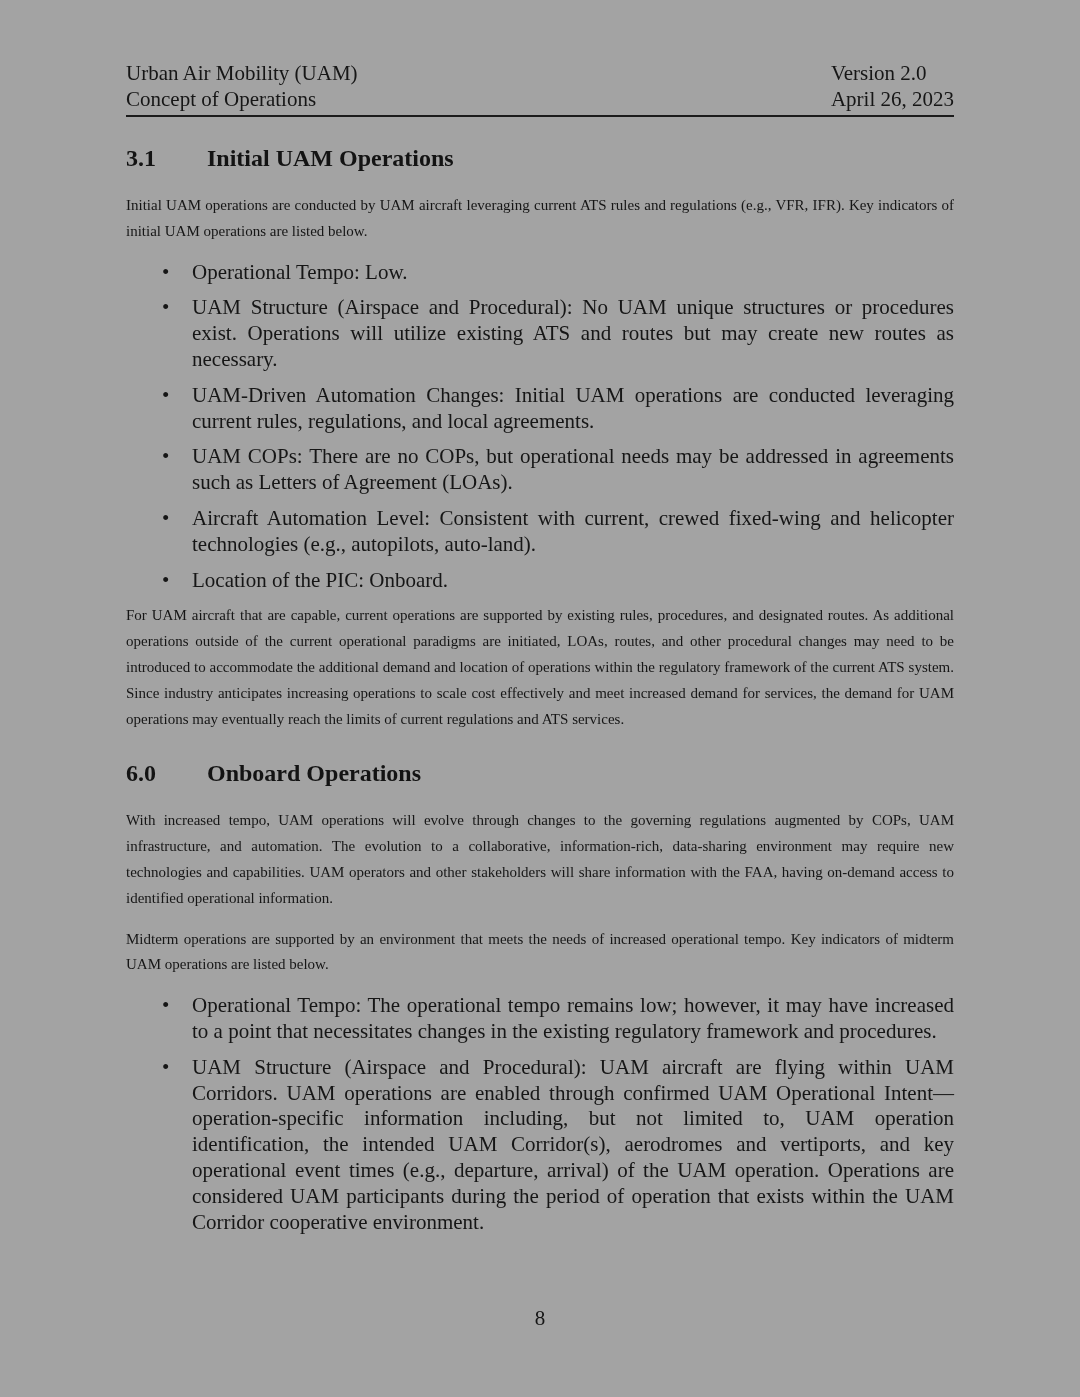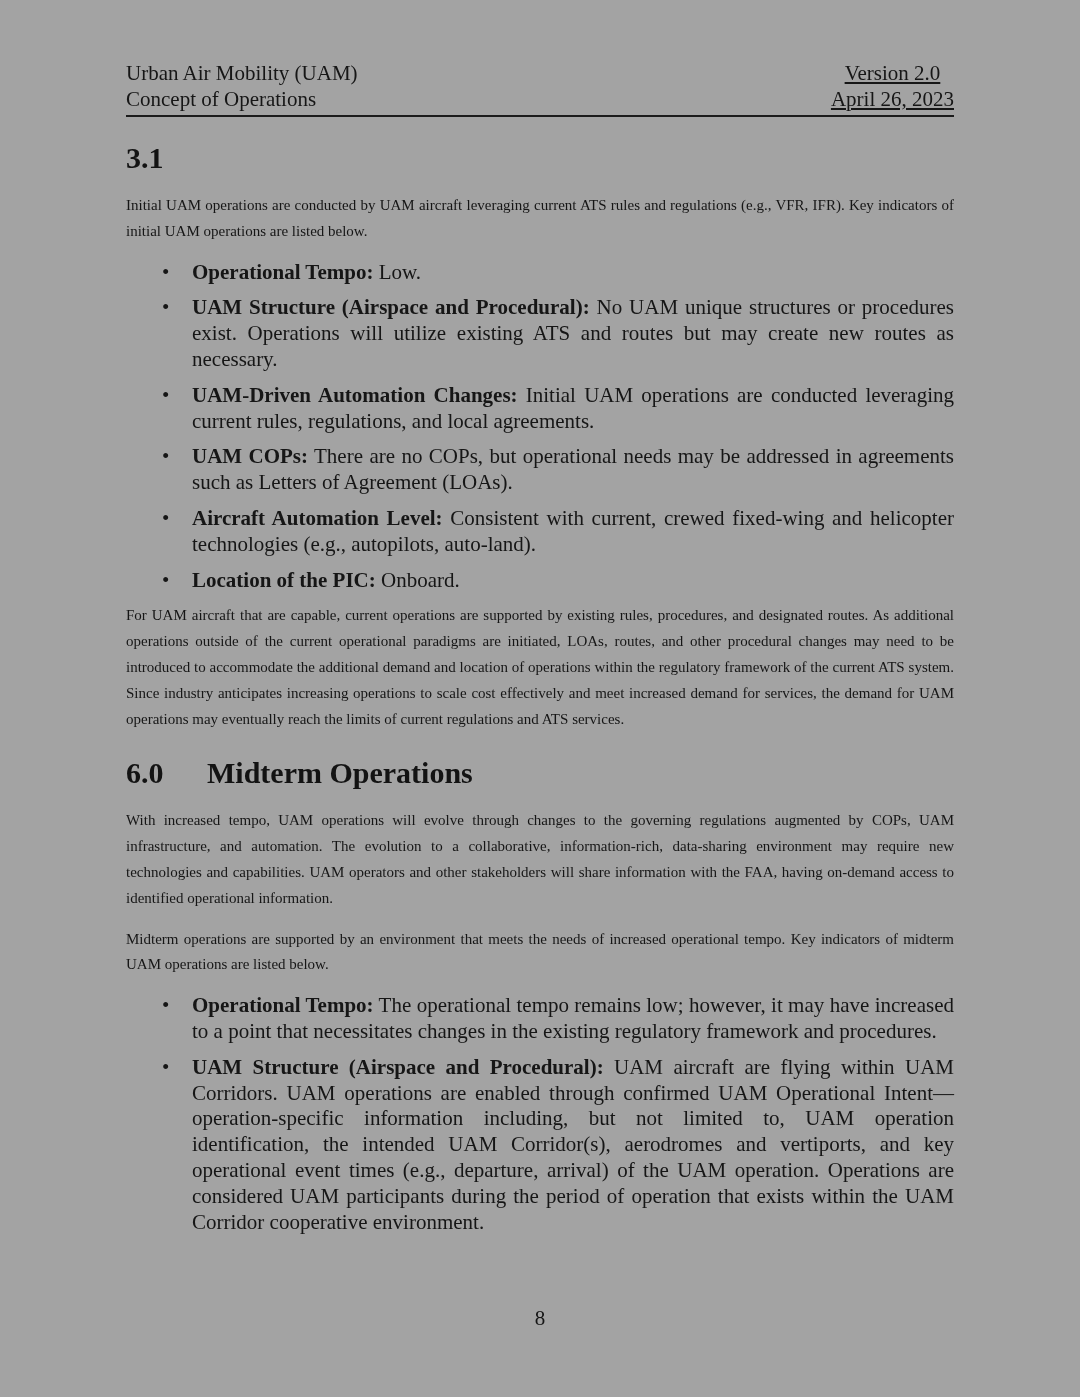--- a/index.html
+++ b/index.html
@@ -20,30 +20,30 @@
     top: 60px;
     width: 828px;
   }
   
   .doc-header {
     display: flex;
     justify-content: space-between;
     font-size: 21px;
     line-height: 26px;
   }
-  .doc-header .col-right { text-align: center; text-decoration: underline; }
+  .doc-header .col-right { text-align: left; }
   .header-divider {
     border: 0;
     border-top: 2.5px solid #1b1b1b;
     margin-top: 3px;
   }
   
   h2.section-heading {
     display: flex;
-    font-size: 30px;
+    font-size: 24px;
     font-weight: bold;
     line-height: 28px;
     margin-top: 27px;
     margin-bottom: 21px;
     color: #131313;
   }
   h2.section-heading .sec-num { width: 81px; flex: 0 0 81px; }
   
   p.body-para {
     font-size: 15px;
@@ -63,21 +63,21 @@
     line-height: 25.8px;
     text-align: justify;
     margin-bottom: 10px;
   }
   ul.bullet-list li.bullet-item .bullet-marker {
     position: absolute;
     left: 36px;
     top: 0;
     font-size: 21px;
   }
-  .bold { font-weight: bold; }
+  .bold { font-weight: normal; }
   
   .page-footer {
     position: absolute;
     left: 0;
     right: 0;
     bottom: 66px;
     text-align: center;
     font-size: 21px;
   }
 </style>
@@ -94,20 +94,21 @@
       </div>
       <div class="col-right">
         <div>Version 2.0</div>
         <div>April 26, 2023</div>
       </div>
     </div>
     <hr class="header-divider">
 
     <h2 class="section-heading">
       <span class="sec-num">3.1</span>
+      <span class="sec-title">Initial UAM Operations</span>
     </h2>
 
     <p class="body-para">Initial UAM operations are conducted by UAM aircraft leveraging current ATS rules and regulations (e.g., VFR, IFR). Key indicators of initial UAM operations are listed below.</p>
 
     <ul class="bullet-list">
       <li class="bullet-item">
         <span class="bullet-marker">•</span>
         <span class="bold">Operational Tempo:</span>
         <span>Low.</span>
       </li>
@@ -135,21 +136,21 @@
         <span class="bullet-marker">•</span>
         <span class="bold">Location of the PIC:</span>
         <span>Onboard.</span>
       </li>
     </ul>
 
     <p class="body-para">For UAM aircraft that are capable, current operations are supported by existing rules, procedures, and designated routes. As additional operations outside of the current operational paradigms are initiated, LOAs, routes, and other procedural changes may need to be introduced to accommodate the additional demand and location of operations within the regulatory framework of the current ATS system. Since industry anticipates increasing operations to scale cost effectively and meet increased demand for services, the demand for UAM operations may eventually reach the limits of current regulations and ATS services.</p>
 
     <h2 class="section-heading">
       <span class="sec-num">6.0</span>
-      <span class="sec-title">Midterm Operations</span>
+      <span class="sec-title">Onboard Operations</span>
     </h2>
 
     <p class="body-para">With increased tempo, UAM operations will evolve through changes to the governing regulations augmented by COPs, UAM infrastructure, and automation. The evolution to a collaborative, information-rich, data-sharing environment may require new technologies and capabilities. UAM operators and other stakeholders will share information with the FAA, having on-demand access to identified operational information.</p>
     <p class="body-para">Midterm operations are supported by an environment that meets the needs of increased operational tempo. Key indicators of midterm UAM operations are listed below.</p>
 
     <ul class="bullet-list">
       <li class="bullet-item">
         <span class="bullet-marker">•</span>
         <span class="bold">Operational Tempo:</span>
         <span>The operational tempo remains low; however, it may have increased to a point that necessitates changes in the existing regulatory framework and procedures.</span>

